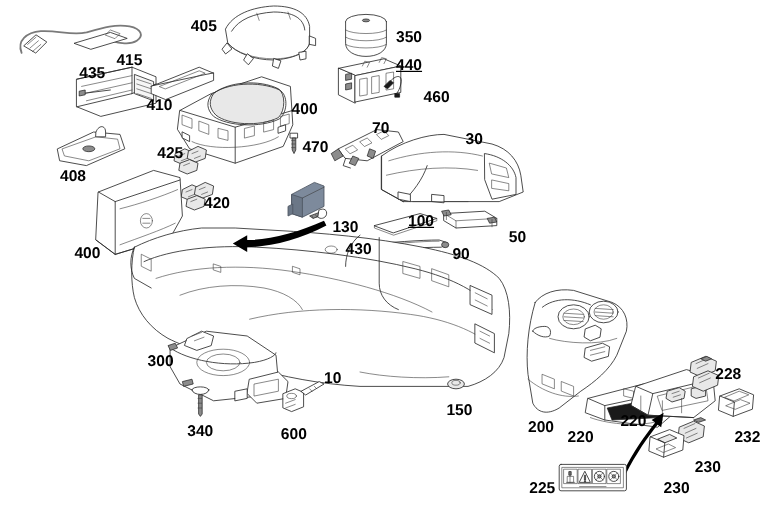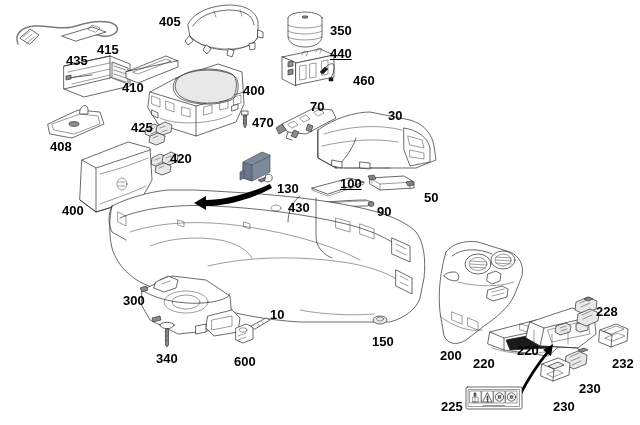--- a/index.html
+++ b/index.html
@@ -396,21 +396,21 @@
   <div class="callout" style="left:159px;top:15px;">405</div>
   <div class="callout" style="left:330px;top:24px;">350</div>
   <div class="callout" style="left:330px;top:47px;text-decoration:underline;">440</div>
   <div class="callout" style="left:336px;top:74px;margin-left:17px;">460</div>
   <div class="callout" style="left:243px;top:84px;">400</div>
   <div class="callout" style="left:252px;top:116px;">470</div>
   <div class="callout" style="left:310px;top:100px;">70</div>
   <div class="callout" style="left:388px;top:109px;">30</div>
   <div class="callout" style="left:50px;top:140px;">408</div>
   <div class="callout" style="left:131px;top:121px;">425</div>
-  <div class="callout" style="left:170px;top:152px;">420</div>
+  <div class="callout" style="left:170px;top:162px;">420</div>
   <div class="callout" style="left:288px;top:159px;margin-top:42px;">430</div>
   <div class="callout" style="left:277px;top:182px;">130</div>
   <div class="callout" style="left:340px;top:177px;text-decoration:underline;">100</div>
   <div class="callout" style="left:424px;top:191px;">50</div>
   <div class="callout" style="left:62px;top:204px;">400</div>
   <div class="callout" style="left:377px;top:205px;">90</div>
   <div class="callout" style="left:270px;top:308px;">10</div>
   <div class="callout" style="left:123px;top:294px;">300</div>
   <div class="callout" style="left:156px;top:352px;">340</div>
   <div class="callout" style="left:234px;top:355px;">600</div>

